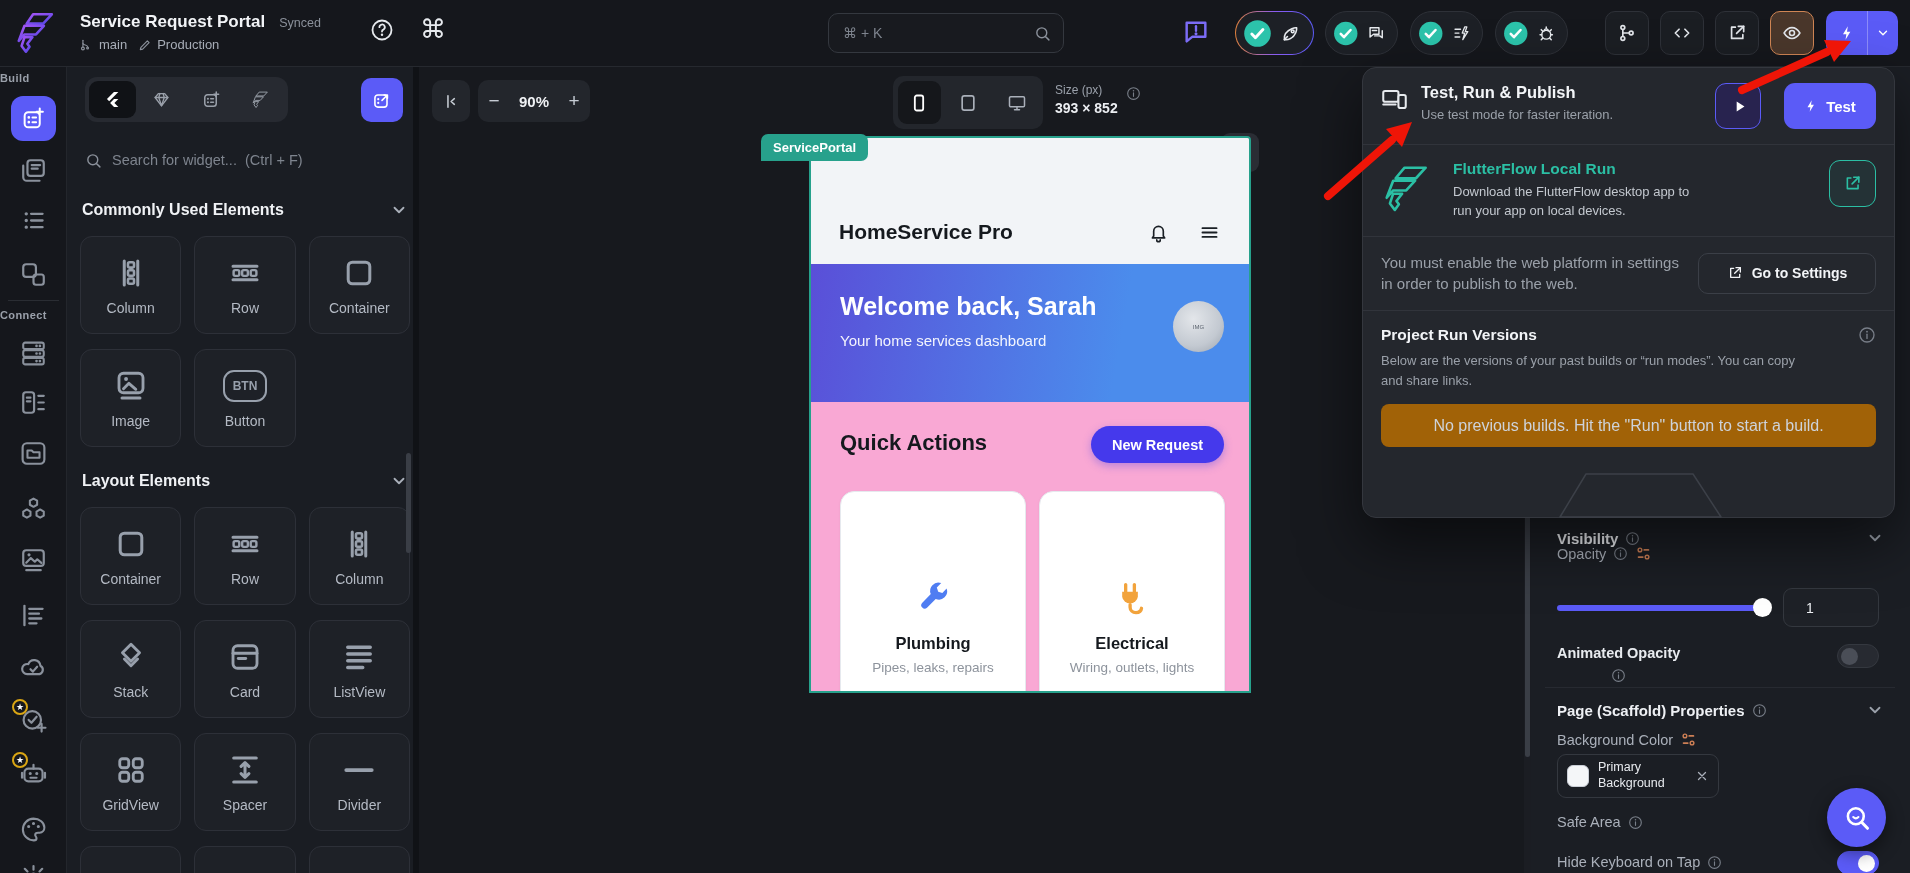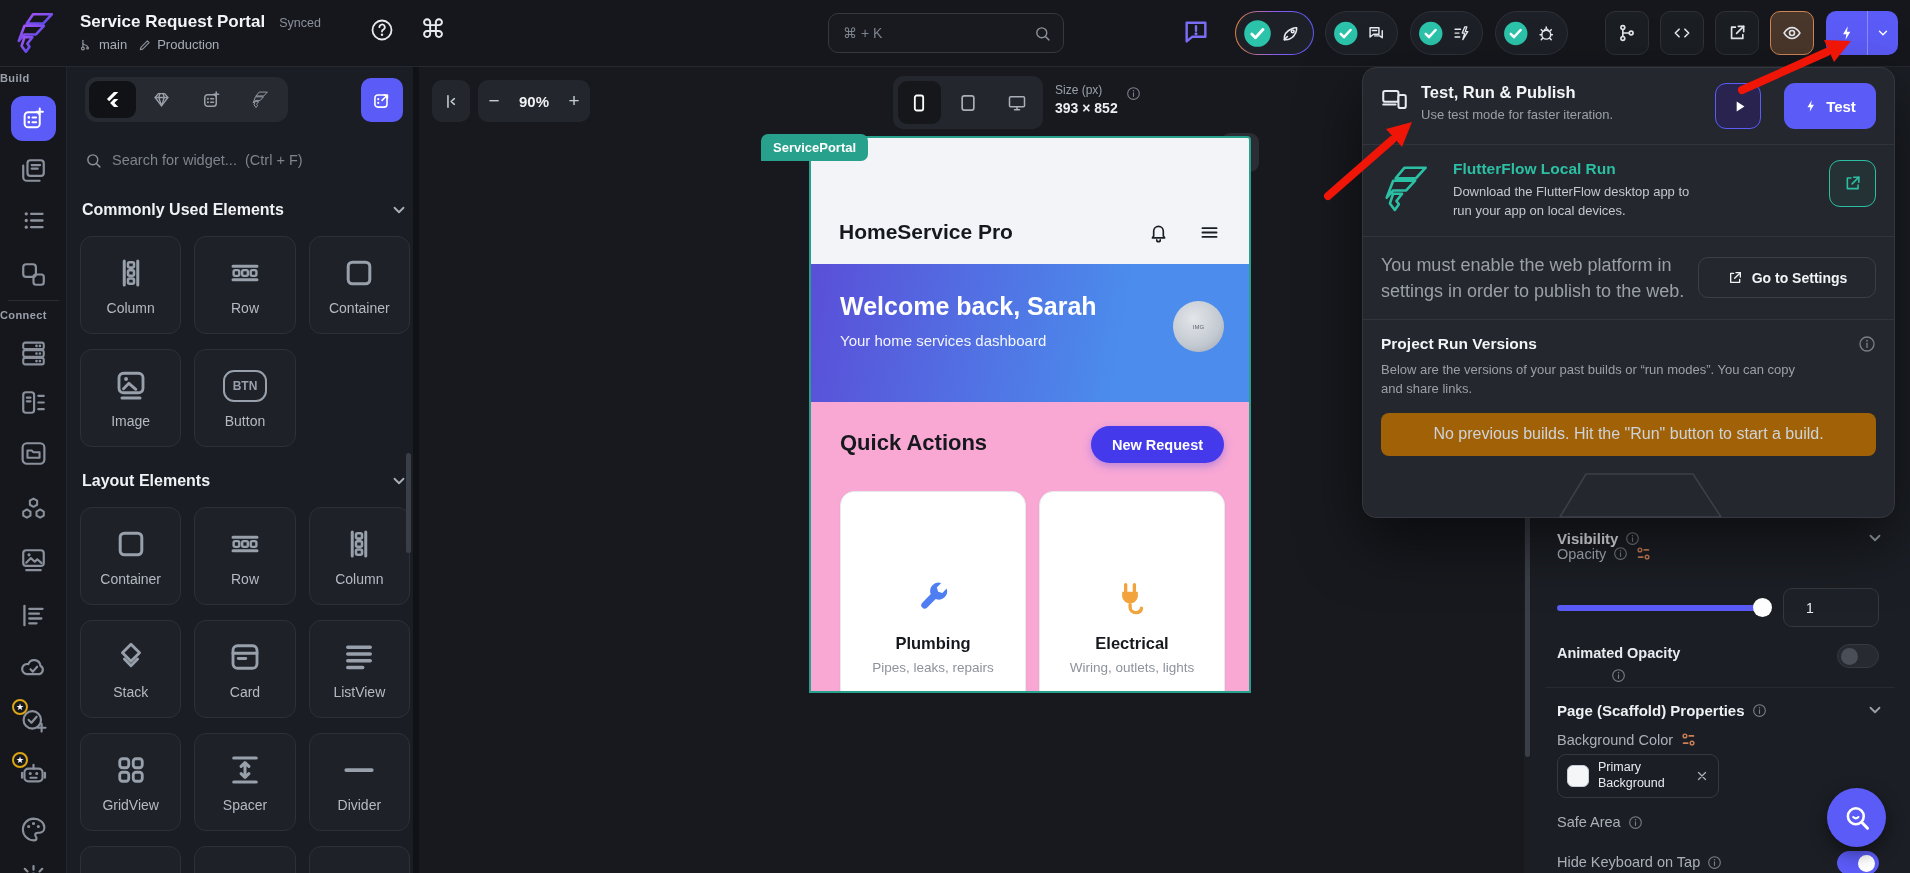--- a/index.html
+++ b/index.html
@@ -188,21 +188,21 @@
     display:flex; align-items:center; justify-content:center; gap:8px; font-size:15px; font-weight:700; }
   .po-test .ic { width:14px; height:14px; }
   .po-localrun { display:flex; align-items:flex-start; gap:20px; }
   .po-ff-ic { width:52px; height:56px; color:#2bbfa4; flex:none; }
   .po-lr-title { font-size:15.5px; font-weight:700; color:#2bbfa4; }
   .po-lr-desc { font-size:13px; color:#c3c8cf; line-height:1.45; margin-top:5px; width:250px; }
   .po-teal-btn { width:47px; height:47px; border-radius:11px; border:1.5px solid #2bbfa4;
     background:rgba(43,191,164,.08); display:flex; align-items:center; justify-content:center; flex:none; }
   .po-teal-btn .ic { width:19px; height:19px; color:#2bbfa4; }
   .po-notice { display:flex; align-items:center; gap:12px; }
-  .po-notice-text { flex:1; font-size:18px; color:#9aa0a9; line-height:1.45; width:300px; }
+  .po-notice-text { flex:1; font-size:15px; color:#9aa0a9; line-height:1.45; width:300px; }
   .po-settings { width:178px; height:41px; border:1px solid #3b3f47; border-radius:10px;
     display:flex; align-items:center; justify-content:center; gap:9px; color:#f2f4f7;
     font-size:14px; font-weight:700; flex:none; }
   .po-settings .ic { width:16px; height:16px; }
   .po-versions-head { display:flex; align-items:center; }
   .po-versions-title { flex:1; font-size:15.5px; font-weight:700; color:#f2f4f7; }
   .po-versions-desc { font-size:13px; color:#9aa0a9; line-height:1.5; margin-top:7px; width:430px; }
   .po-empty { margin:14px 0 0 0; height:43px; background:#a16207; border-radius:8px;
     display:flex; align-items:center; justify-content:center; font-size:16px; color:#ced3da; }
   .po-trap { position:absolute; left:195px; top:404px; width:165px; height:47px; }

